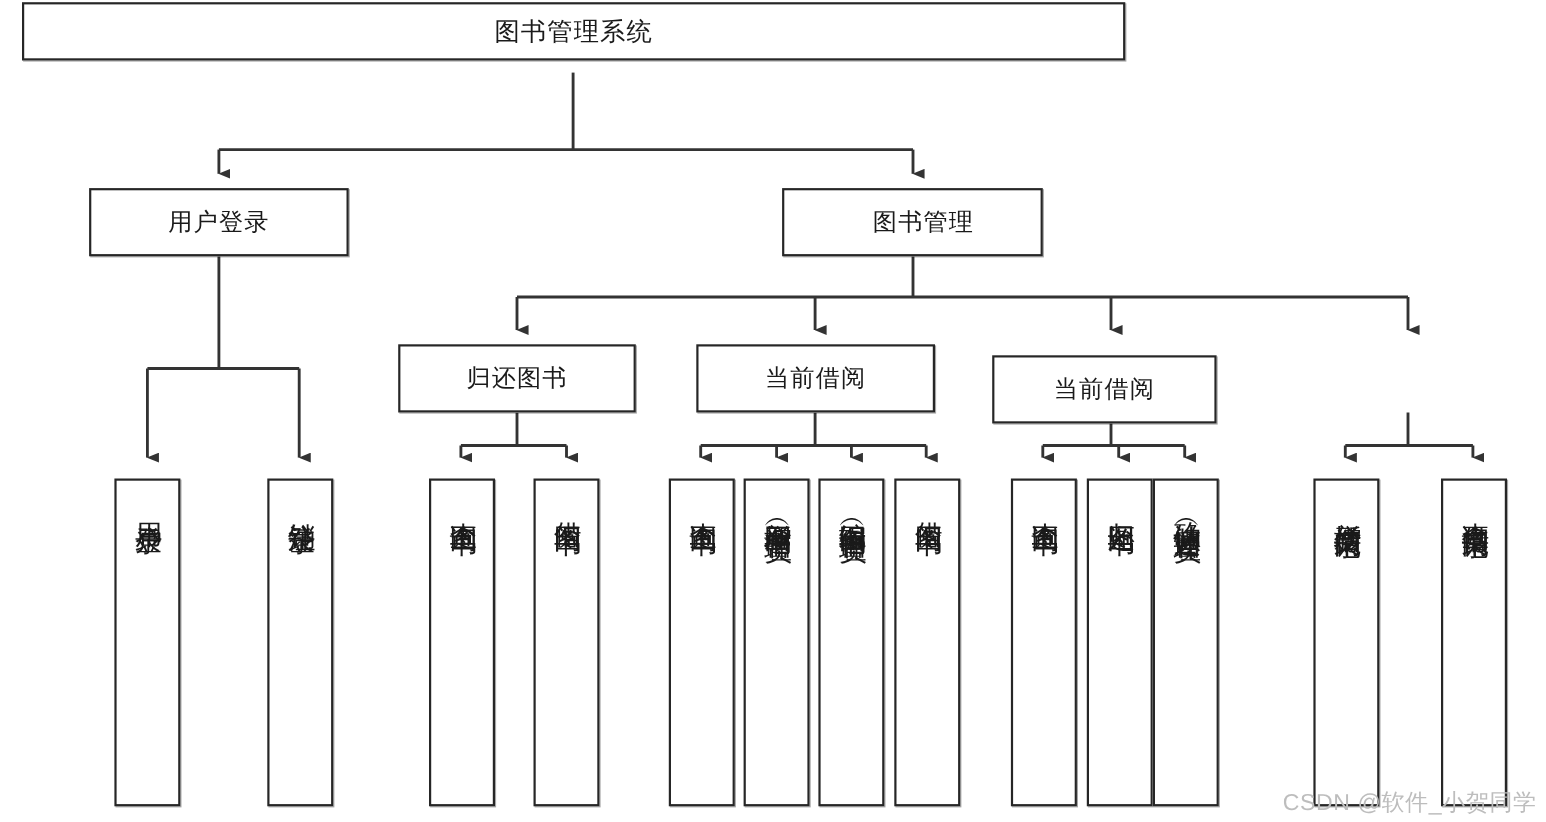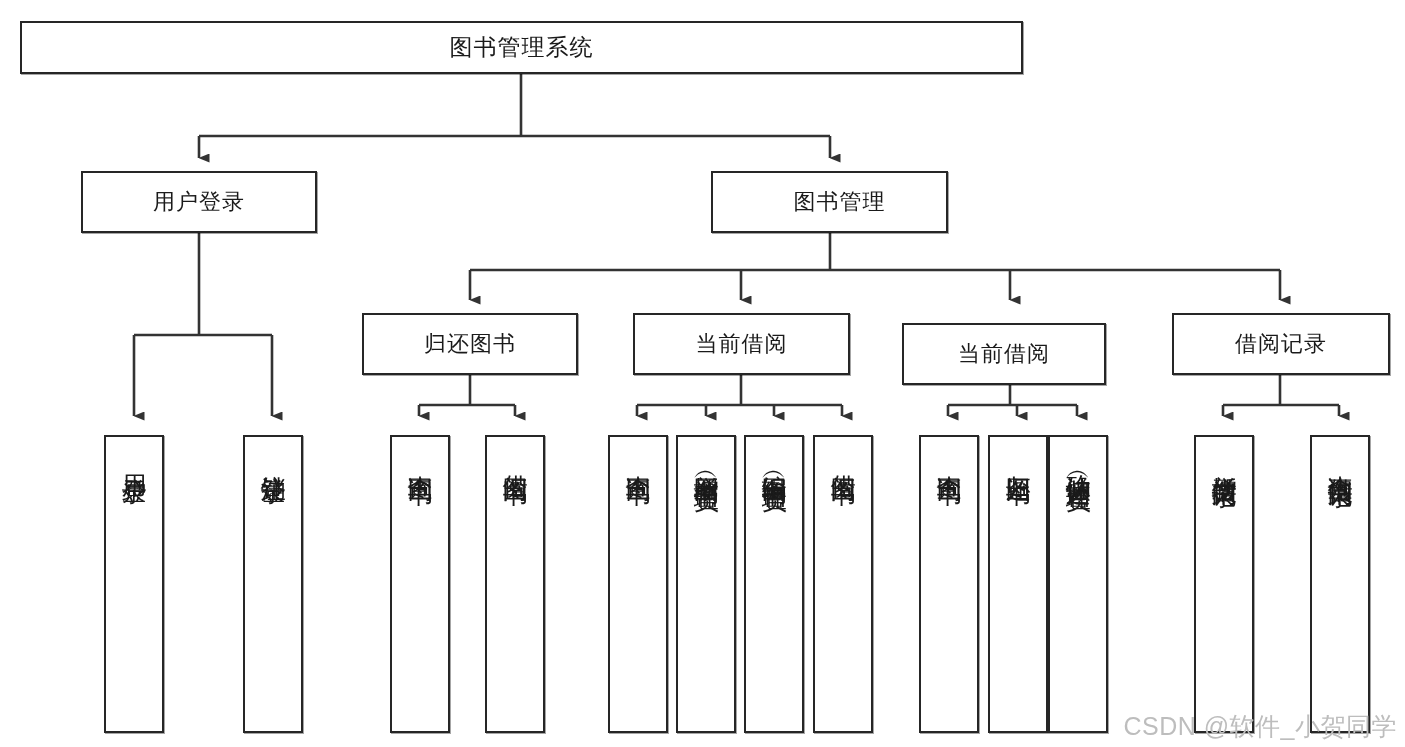--- a/index.html
+++ b/index.html
@@ -56,21 +56,21 @@
     font-size: 25px;
     line-height: 1.18;
     letter-spacing: 2px;
     white-space: normal;
     max-height: 264px;
   }
   .watermark {
     position: absolute;
     right: 8px;
     bottom: 4px;
-    font-size: 25px;
+    font-size: 21px;
     color: #bdbdbd;
     letter-spacing: 0.5px;
     z-index: 5;
     white-space: nowrap;
   }
 </style>
 </head>
 <body>
 
 <div id="canvas">
@@ -118,42 +118,39 @@
       <path d="M1017,405 L1017,416" marker-end="url(#arw)"></path>
       <path d="M1077,405 L1077,416" marker-end="url(#arw)"></path>
 
       <path d="M1280,375 L1280,405"></path>
       <path d="M1223,405 L1339,405"></path>
       <path d="M1223,405 L1223,416" marker-end="url(#arw)"></path>
       <path d="M1339,405 L1339,416" marker-end="url(#arw)"></path>
     </g>
   </svg>
 
-  <div class="node root" style="left:20px; top:21px; width:1003px; height:53px;">
+  <div class="node root" style="left:20px; top:2px; width:1003px; height:53px;">
     <span class="node-label">图书管理系统</span>
   </div>
 
   <div class="node" style="left:81px; top:171px; width:236px; height:62px;">
     <span class="node-label">用户登录</span>
   </div>
   <div class="node" style="left:711px; top:171px; width:237px; height:62px;padding-left:20px;">
     <span class="node-label">图书管理</span>
   </div>
 
   <div class="node" style="left:362px; top:313px; width:216px; height:62px;">
     <span class="node-label">归还图书</span>
   </div>
   <div class="node" style="left:633px; top:313px; width:217px; height:62px;">
     <span class="node-label">当前借阅</span>
   </div>
   <div class="node" style="left:902px; top:323px; width:204px; height:62px;">
     <span class="node-label">当前借阅</span>
-  </div>
-  <div class="node" style="left:1172px; top:313px; width:218px; height:62px;">
-    <span class="node-label">借阅记录</span>
   </div>
 
   <div class="node leaf" style="left:104px; top:435px; width:60px; height:298px;">
     <span class="node-label">用户登录</span>
   </div>
   <div class="node leaf" style="left:243px; top:435px; width:60px; height:298px;">
     <span class="node-label">注销登录</span>
   </div>
 
   <div class="node leaf" style="left:390px; top:435px; width:60px; height:298px;">

